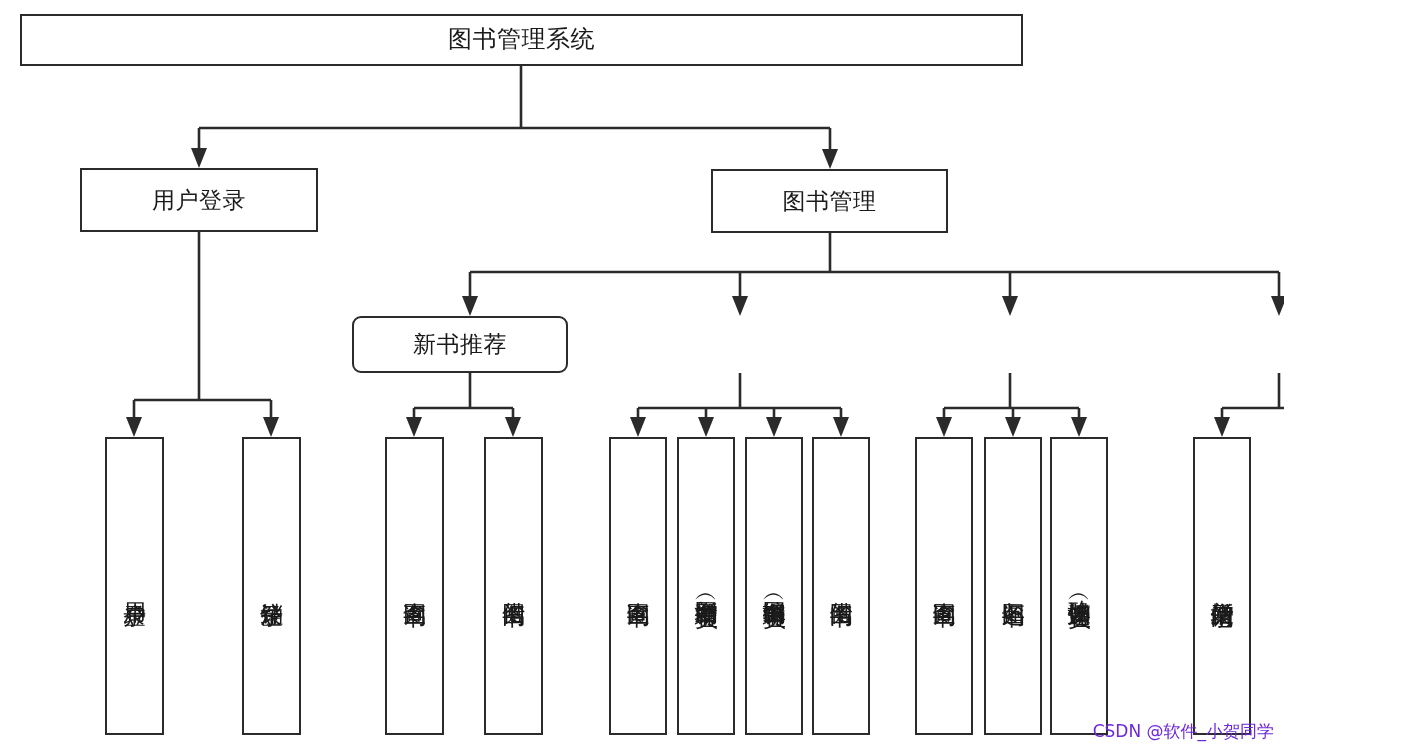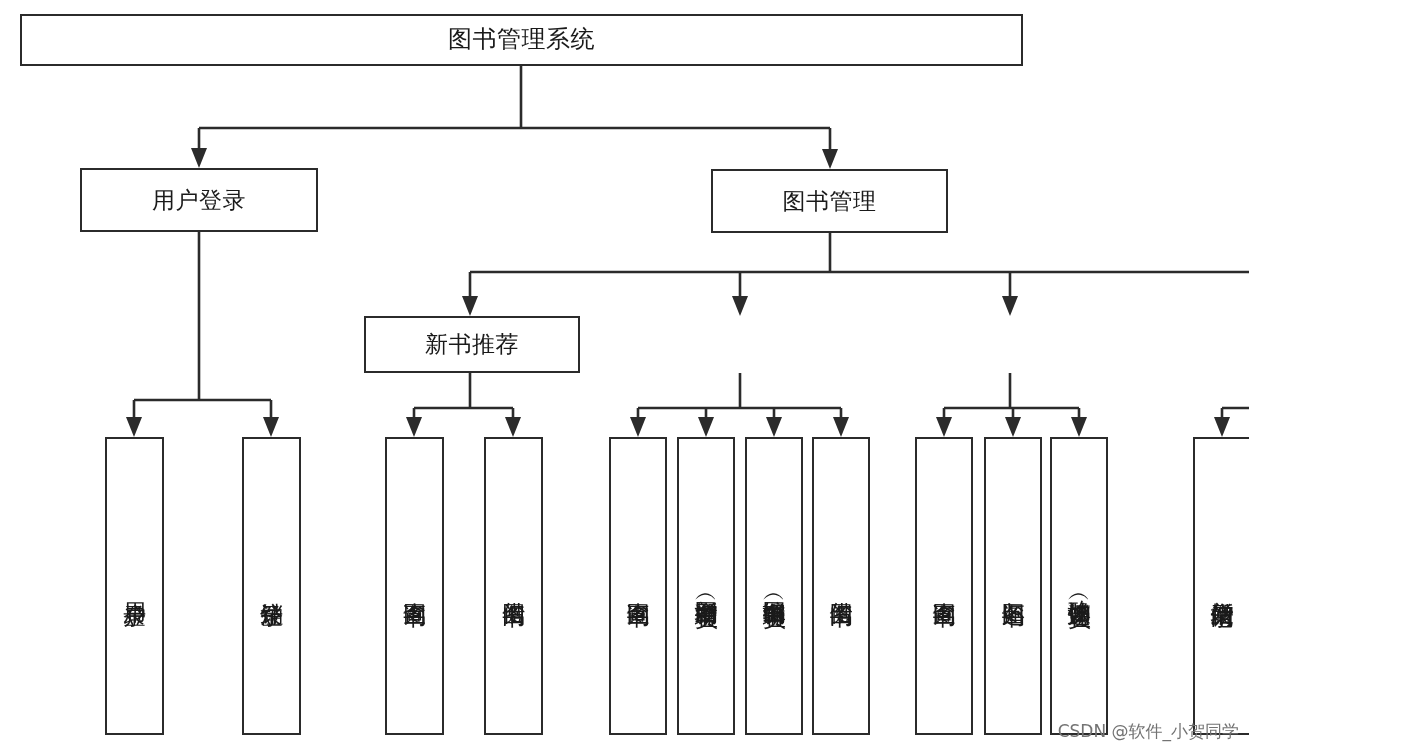--- a/index.html
+++ b/index.html
@@ -11,20 +11,21 @@
   body {
     font-family: "DejaVu Sans", "Liberation Sans", sans-serif;
     color: #1a1a1a;
   }
   #canvas {
     position: relative;
     width: 1249px;
     height: 747px;
     background: #ffffff;
     overflow: hidden;
+    padding-left: 35px;
   }
   
   #connectors {
     position: absolute;
     left: 0;
     top: 0;
     width: 1405px;
     height: 747px;
     pointer-events: none;
   }
@@ -73,21 +74,21 @@
     line-height: 1.02;
     letter-spacing: 1px;
     max-height: 100%;
   }
   
   #watermark {
     position: absolute;
     right: 10px;
     bottom: 4px;
     font-size: 17px;
-    color: #737373;
+    color: #6d28d9;
     white-space: nowrap;
     font-family: "DejaVu Sans", "Liberation Sans", sans-serif;
   }
 </style>
 </head>
 <body>
 
 <div id="canvas">
 
   <svg id="connectors" viewBox="0 0 1405 747" width="1405" height="747">
@@ -159,21 +160,21 @@
   </div>
 
   <div class="node horiz" style="left:80px; top:168px; width:238px; height:64px;">
     <span class="label">用户登录</span>
   </div>
 
   <div class="node horiz" style="left:711px; top:169px; width:237px; height:64px;">
     <span class="label">图书管理</span>
   </div>
 
-  <div class="node horiz" style="left:364px; top:316px; width:216px; height:57px;">
+  <div class="node horiz" style="left:352px; top:316px; width:216px; height:57px;border-radius:9px;">
     <span class="label">新书推荐</span>
   </div>
 
 
 
 
   <div class="node vert" style="left:105px; top:437px; width:59px; height:298px;">
     <span class="label">用户登录</span>
   </div>
 

